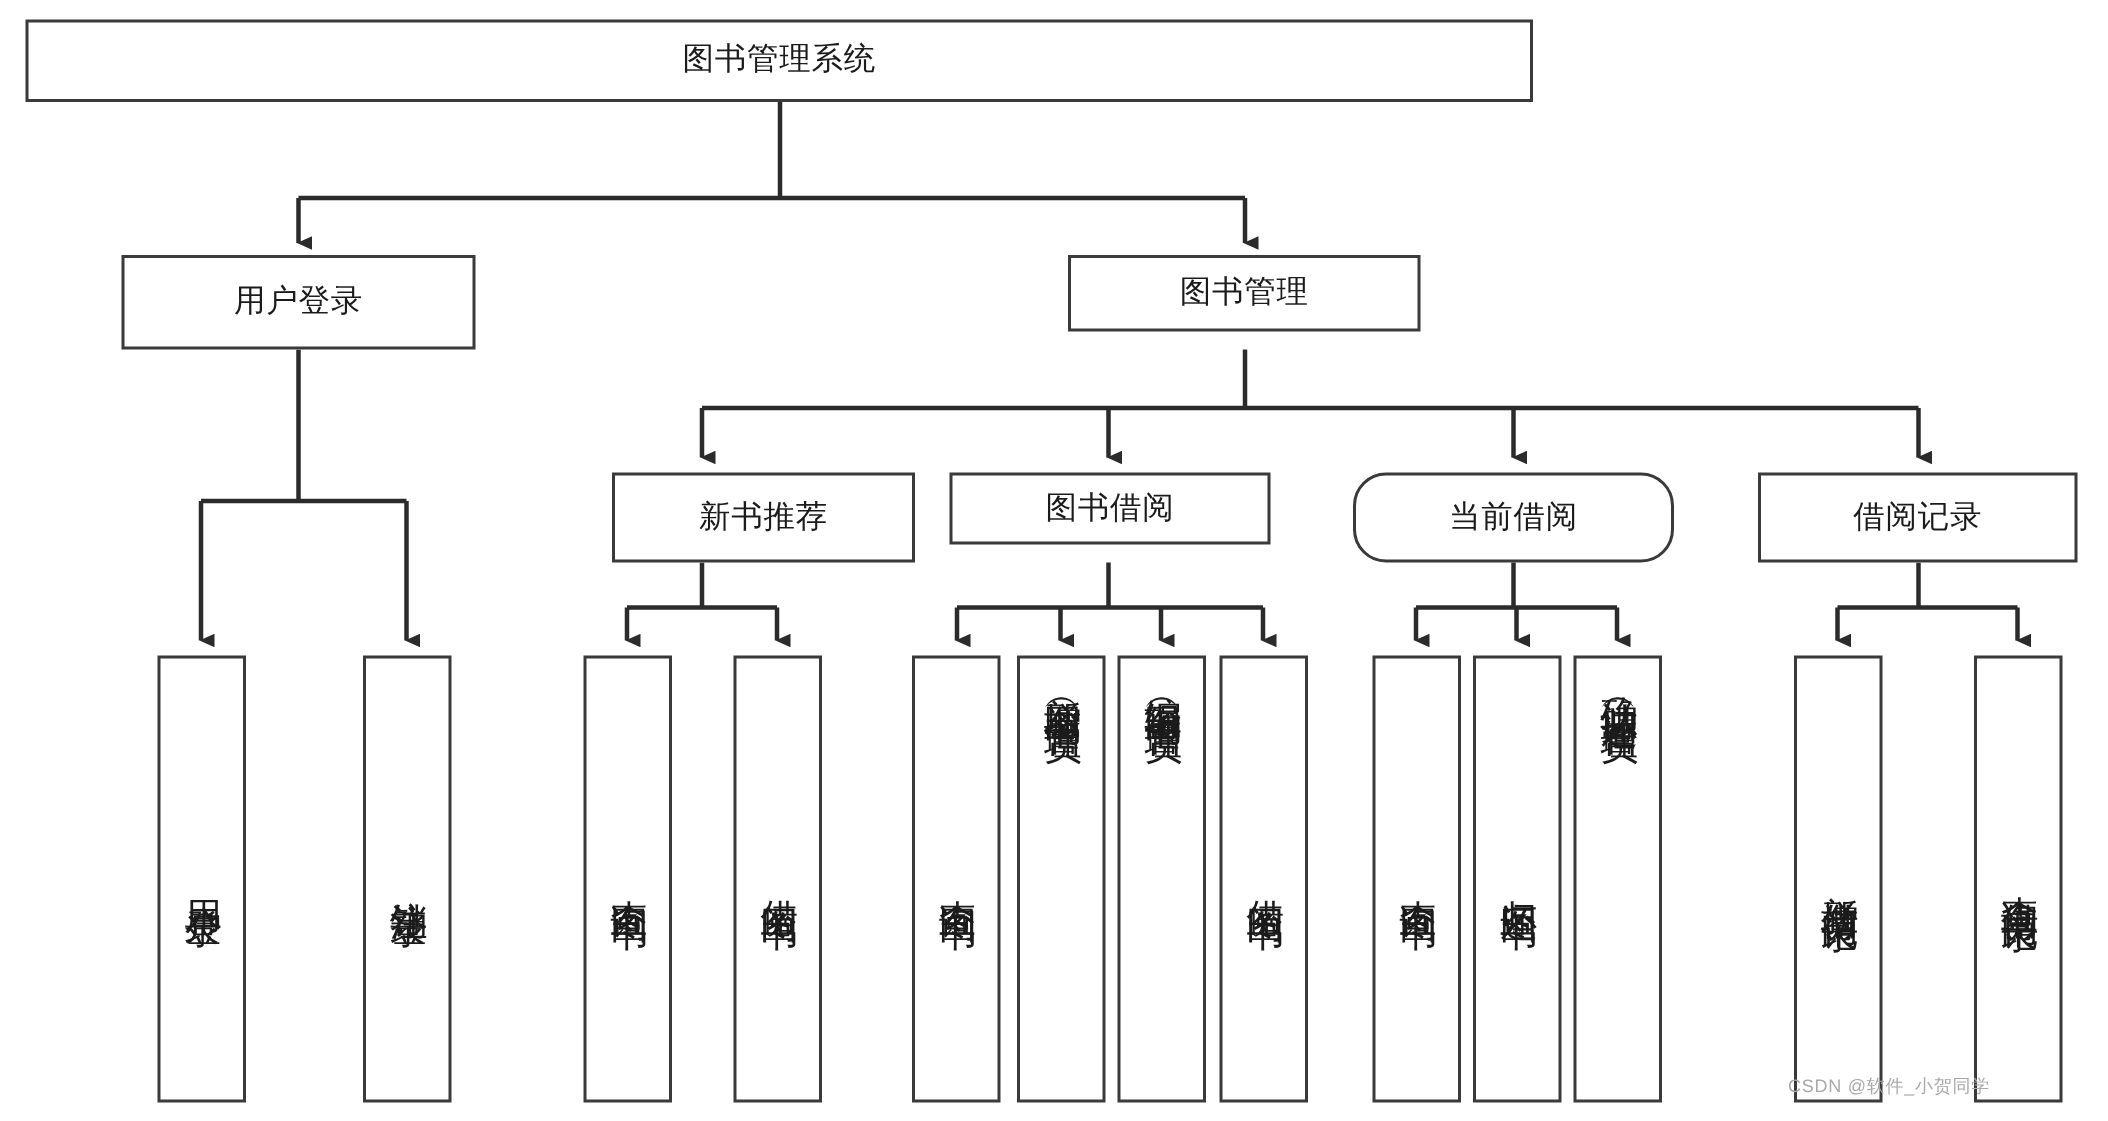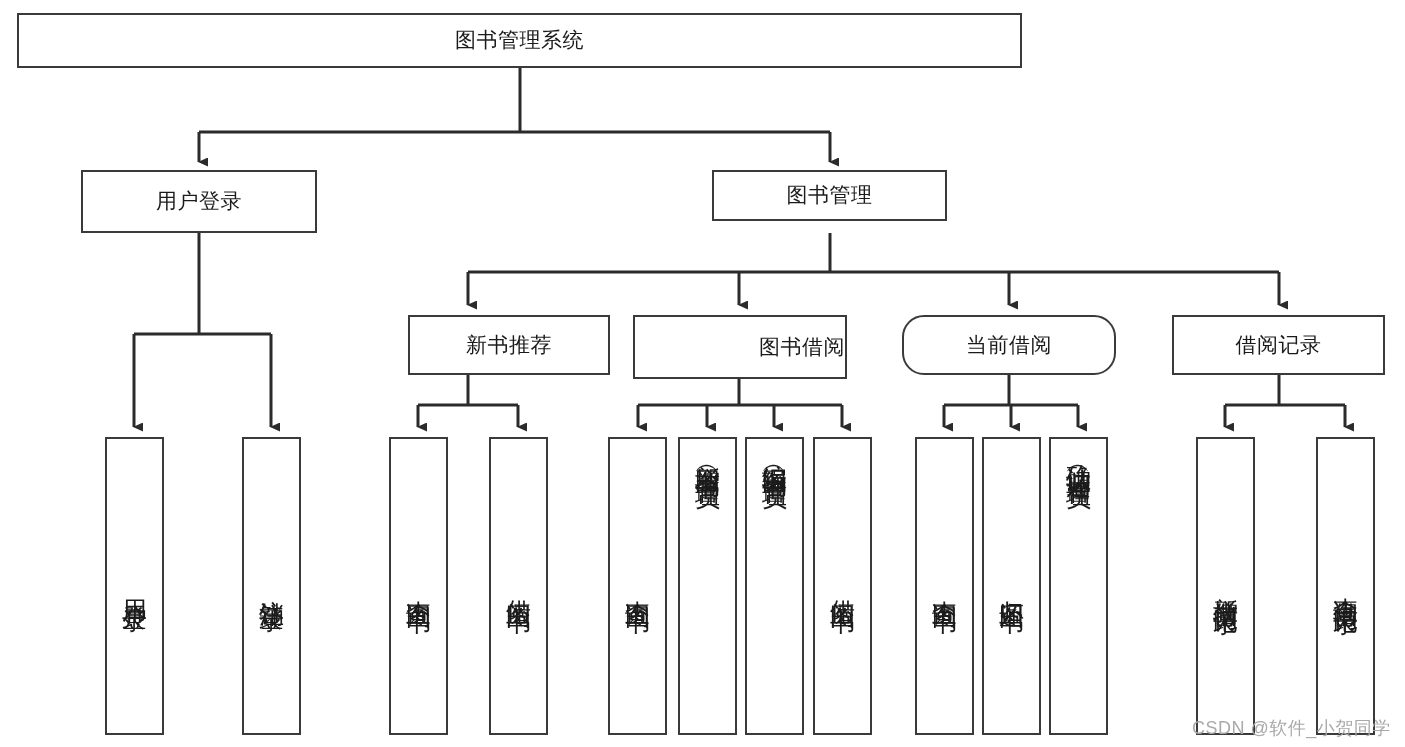--- a/index.html
+++ b/index.html
@@ -57,21 +57,21 @@
     letter-spacing: 3px;
     line-height: 1;
     margin: 0 auto;
   }
   .node.vertical.center-text {
     align-items: center;
     padding-top: 0;
   }
   .watermark {
     position: absolute;
-    font-size: 18px;
+    font-size: 12px;
     color: #a9a9a9;
     white-space: nowrap;
     letter-spacing: 0.5px;
   }
 </style>
 </head>
 <body>
 
 <div id="diagram-root">
 
@@ -135,21 +135,21 @@
   <div class="node horizontal" style="left:81px; top:170px; width:236px; height:63px;">
     <span class="node-label">用户登录</span>
   </div>
   <div class="node horizontal" style="left:712px; top:170px; width:235px; height:51px;">
     <span class="node-label">图书管理</span>
   </div>
 
   <div class="node horizontal" style="left:360px; top:315px; width:202px; height:60px;margin-left:48px;">
     <span class="node-label">新书推荐</span>
   </div>
-  <div class="node horizontal" style="left:633px; top:315px; width:214px; height:64px;justify-content:flex-end;">
+  <div class="node horizontal" style="left:633px; top:315px; width:214px; height:48px;">
     <span class="node-label">图书借阅</span>
   </div>
   <div class="node horizontal" style="left:902px; top:315px; width:214px; height:60px;border-radius:22px;">
     <span class="node-label">当前借阅</span>
   </div>
   <div class="node horizontal" style="left:1172px; top:315px; width:213px; height:60px;">
     <span class="node-label">借阅记录</span>
   </div>
 
   <div class="node vertical center-text" style="left:105px; top:437px; width:59px; height:298px;">

